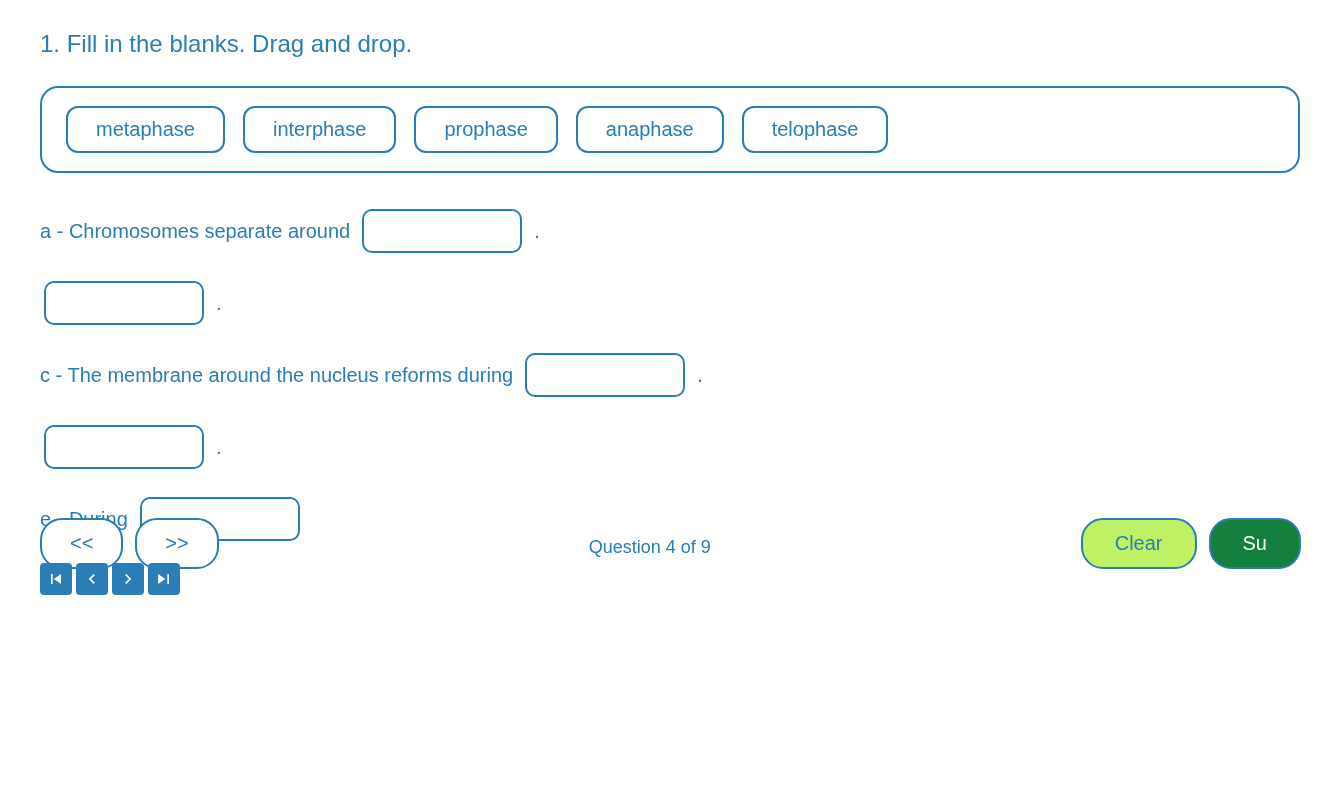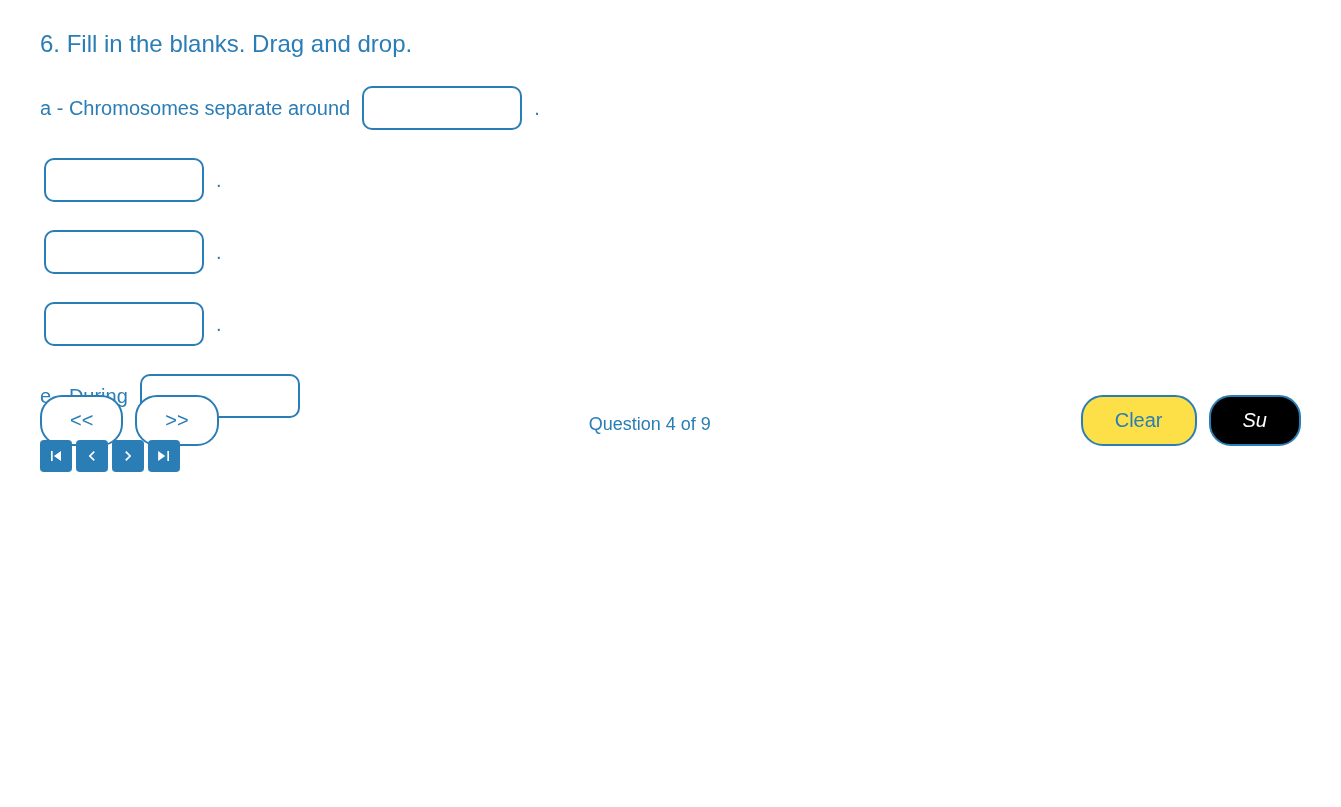--- a/index.html
+++ b/index.html
@@ -114,30 +114,29 @@
 
     .action-buttons {
       display: flex;
       gap: 12px;
     }
 
     .action-btn {
       border: 2.5px solid #2a7db5;
       border-radius: 22px;
       padding: 12px 32px;
-      background: #fde047;
+      background: #bef264;
       color: #2a7db5;
       font-size: 20px;
       cursor: pointer;
     }
 
     .action-btn.submit {
-      background: #000000;
+      background: #15803d;
       color: #fff;
-      font-style: italic;
     }
 
     .bottom-icons {
       position: absolute;
       bottom: 0;
       left: 0;
       display: flex;
       gap: 4px;
       padding: 4px 40px;
     }
@@ -157,35 +156,43 @@
       fill: white;
       width: 20px;
       height: 20px;
     }
   </style>
 </head>
 <body>
 
 <div class="page-container">
 
-  <div class="question-title">6. Fill in the blanks. Drag and drop.</div>
-
+  <div class="question-title">1. Fill in the blanks. Drag and drop.</div>
+
+  <div class="word-bank">
+    <div class="word-chip" draggable="true">metaphase</div>
+    <div class="word-chip" draggable="true">interphase</div>
+    <div class="word-chip" draggable="true">prophase</div>
+    <div class="word-chip" draggable="true">anaphase</div>
+    <div class="word-chip" draggable="true">telophase</div>
+  </div>
 
   <div class="sentence-row">
     <span class="sentence-text">a - Chromosomes separate around</span>
     <span class="drop-box"></span>
     <span class="sentence-text">.</span>
   </div>
 
   <div class="sentence-row">
     <span class="drop-box"></span>
     <span class="sentence-text">.</span>
   </div>
 
   <div class="sentence-row">
+    <span class="sentence-text">c - The membrane around the nucleus reforms during</span>
     <span class="drop-box"></span>
     <span class="sentence-text">.</span>
   </div>
 
   <div class="sentence-row">
     <span class="drop-box"></span>
     <span class="sentence-text">.</span>
   </div>
 
   <div class="sentence-row">

